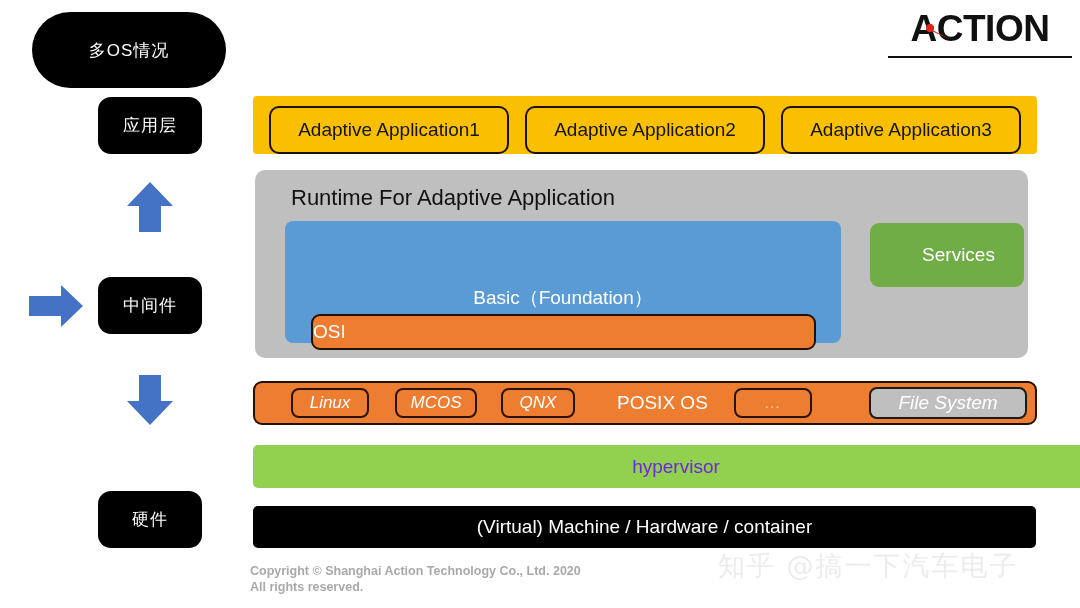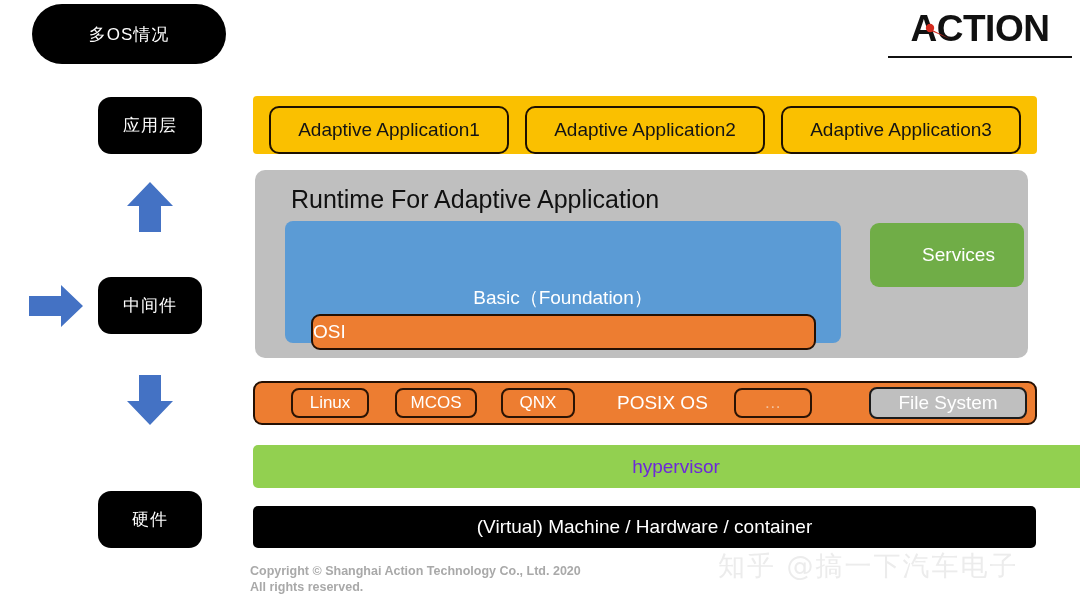--- a/index.html
+++ b/index.html
@@ -68,21 +68,21 @@
     display: flex;
     align-items: center;
     justify-content: center;
     font-size: 17px;
     letter-spacing: 1px;
     font-family: "Liberation Sans", "DejaVu Sans", sans-serif;
   }
   .blk.pill   { border-radius: 40px; }
   .blk.rect   { border-radius: 13px; }
 
-  #lbl-multios   { left: 32px;  top: 4px;  width: 194px; height: 60px; }
+  #lbl-multios   { left: 32px;  top: 12px;  width: 194px; height: 76px; }
   #lbl-app       { left: 98px;  top: 97px;  width: 104px; height: 57px; }
   #lbl-middle    { left: 98px;  top: 277px; width: 104px; height: 57px; }
   #lbl-hardware  { left: 98px;  top: 491px; width: 104px; height: 57px; }
 
   
   .arrow {
     position: absolute;
   }
   #arrow-up    { left: 126px; top: 181px; width: 48px; height: 52px; }
   #arrow-down  { left: 126px; top: 374px; width: 48px; height: 52px; }
@@ -126,21 +126,21 @@
     top: 170px;
     width: 773px;
     height: 188px;
     background: #BFBFBF;
     border-radius: 10px;
   }
   #runtime-title {
     position: absolute;
     left: 36px;
     top: 15px;
-    font-size: 25px;
+    font-size: 22px;
     color: #111111;
     white-space: nowrap;
   }
   #foundation-box {
     position: absolute;
     left: 30px;
     top: 51px;
     width: 556px;
     height: 122px;
     background: #5B9BD5;
@@ -207,20 +207,21 @@
     border: 2px solid #2a1304;
     border-radius: 8px;
     background: #ED7D31;
     color: #ffffff;
     font-size: 17px;
     display: flex;
     align-items: center;
     justify-content: center;
     box-sizing: border-box;
     white-space: nowrap;
+    font-style: italic;
   }
   #chip-linux  { margin-left: 36px; width: 78px; }
   #chip-mcos   { margin-left: 26px; width: 82px; }
   #chip-qnx    { margin-left: 24px; width: 74px; }
   #os-plain    { margin-left: 42px; font-size: 19px; color: #ffffff; white-space: nowrap; }
   #chip-ellipsis { margin-left: 26px; width: 78px; color: #f3c3a0; }
   #chip-filesystem {
     margin-left: auto;
     margin-right: 8px;
     width: 158px;

